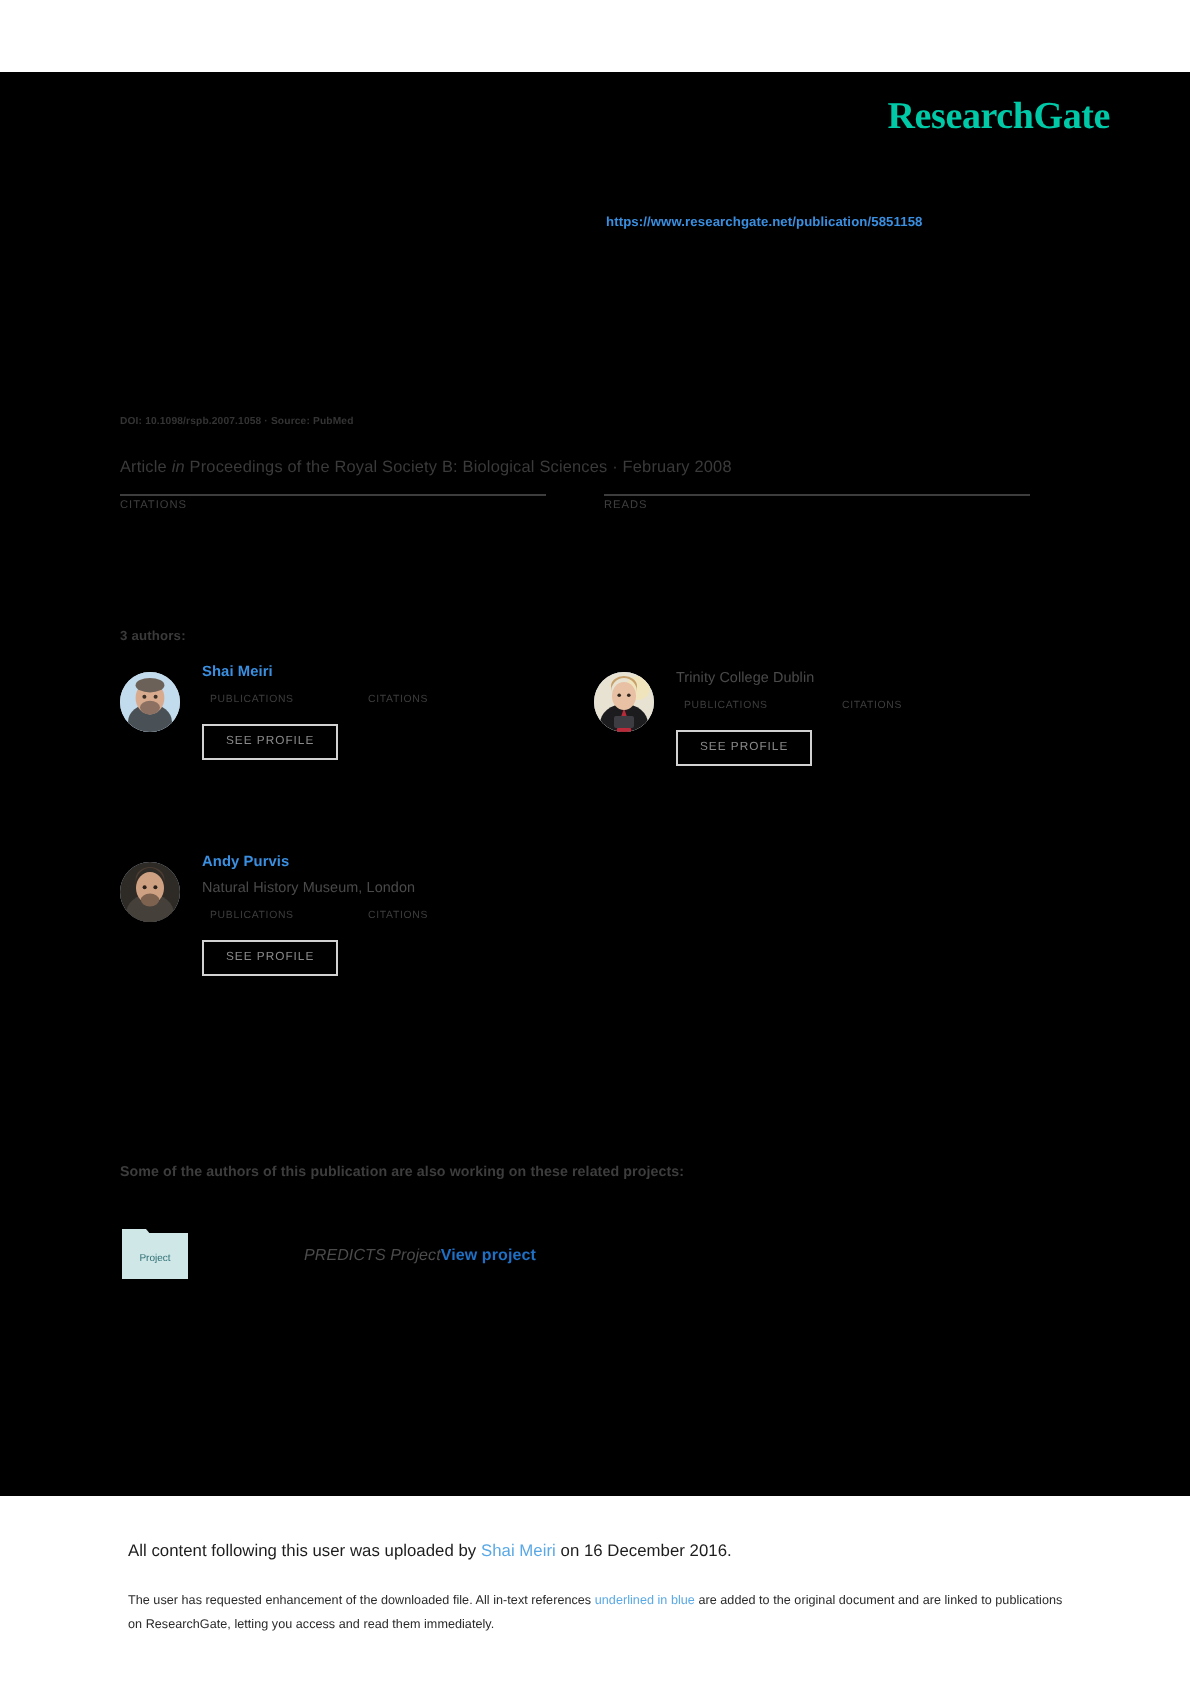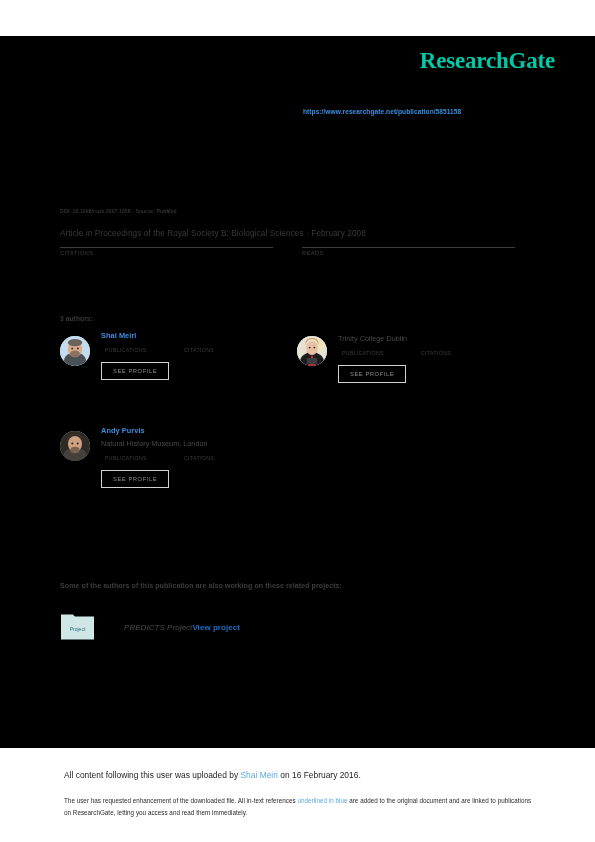--- a/index.html
+++ b/index.html
@@ -20,21 +20,21 @@
   .dark-panel {
     position:absolute; left:0; top:36px;
     width:595px; height:712px;
     background:#000000;
   }
 
   
   .rg-logo {
     position:absolute; right:40px; top:12px;
     font-family:"Liberation Serif", serif;
-    font-size:23px; font-weight:700;
+    font-size:19px; font-weight:700;
     color:#00c9a7;
     letter-spacing:-0.2px;
   }
 
   
   .url-line {
     position:absolute; left:303px; top:72px;
     font-size:6.6px; font-weight:700;
     color:#3a8fe0;
     letter-spacing:0.05px;
@@ -125,21 +125,21 @@
     cursor:pointer;
   }
 
   
   .projects-heading {
     position:absolute; left:60px; top:546px;
     font-size:7.1px; font-weight:700; color:#3d3d3d;
     letter-spacing:0.05px;
   }
 
-  .project-row { position:absolute; left:60px; display:flex; align-items:center; }
+  .project-row { position:absolute; left:60px; display:flex; align-items:center;gap:28px; }
   .p1 { top:576px; }
   .p2 { top:621px; }
 
   .folder-icon {
     width:40px; height:30px; position:relative; flex:0 0 auto;
   }
   .folder-icon svg { display:block; }
 
   .project-text { margin-left:24px; font-size:8px; letter-spacing:0.05px; }
   .project-title { color:#4b4b4b; font-style:italic; }
@@ -301,20 +301,20 @@
       <div class="project-text">
         <span class="project-title">PREDICTS Project</span><span class="project-link">View project</span>
       </div>
     </div>
 
 
   </div>
 
   <div class="footer">
     <div class="footer-line1">
-      <span>All content following this user was uploaded by </span><span class="lnk">Shai Meiri</span><span> on 16 February 2016.</span>
+      <span>All content following this user was uploaded by </span><span class="lnk">Shai Meiri</span><span> on 16 December 2016.</span>
     </div>
     <div class="footer-note">
       <span>The user has requested enhancement of the downloaded file. All in-text references </span><span class="lnk">underlined in blue</span><span> are added to the original document and are linked to publications on ResearchGate, letting you access and read them immediately.</span>
     </div>
   </div>
 
 </div>
 
 </body></html>

